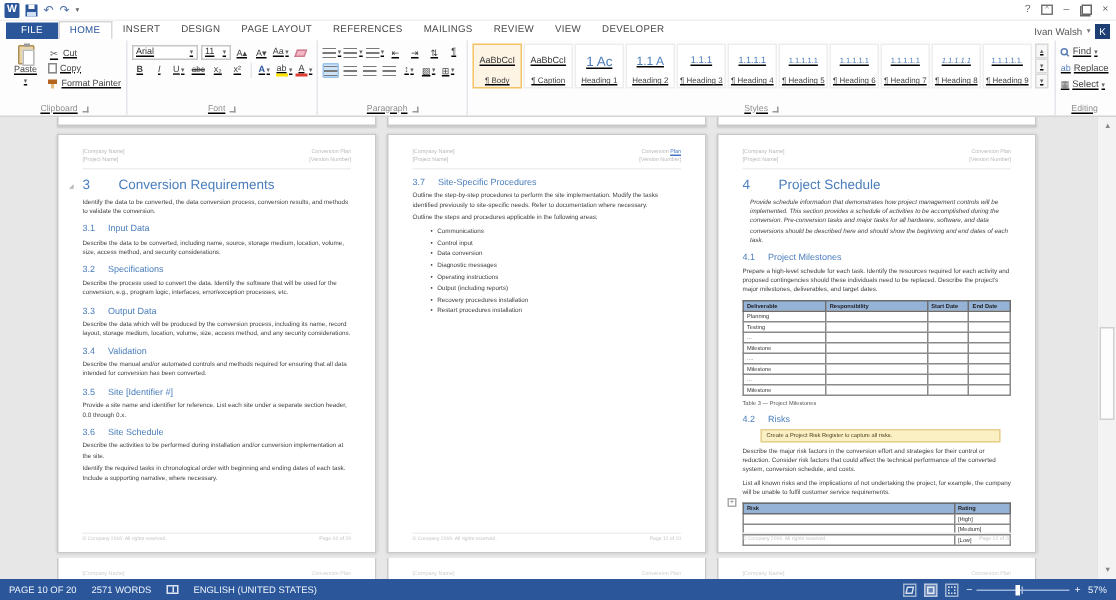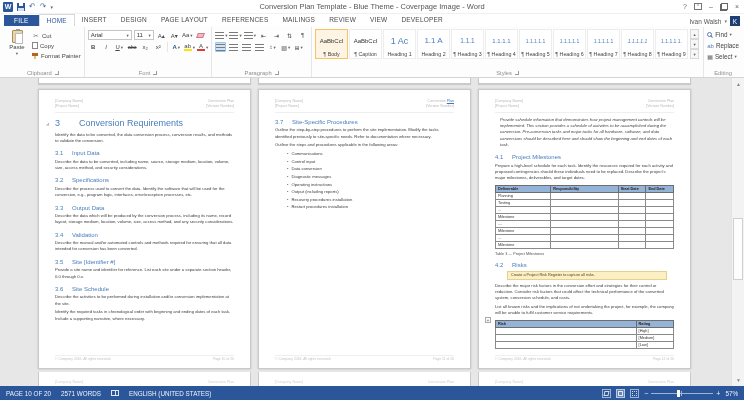--- a/index.html
+++ b/index.html
@@ -31,21 +31,21 @@
   .tab { font-size:6.5px; color:#4a4a4a; padding:2px 7px 2px; letter-spacing:.2px; }
   .tab.file { background:#2b579a; color:#fff; padding:2px 10px; }
   .tab.active { color:#2b579a; background:#fff; border:1px solid #d9d9d9; border-bottom:none; }
   .userarea { margin-left:auto; display:flex; align-items:center; gap:3px; padding-right:4px; }
   .username { font-size:6.5px; color:#555; }
   .userdd { font-size:5px; color:#777; }
   .avatar { width:10px; height:10px; background:#1e3f73; color:#fff; font-size:6.5px;
     display:flex; align-items:center; justify-content:center; }
 
   
-  .ribbon { height:52px; background:#fdfdfe; border-bottom:1px solid #d4d4d4; display:flex; padding:1px 2px 0; }
+  .ribbon { height:52px; background:#fdfdfe; border-bottom:1px solid #d4d4d4; display:flex; padding:1px 2px 0;text-decoration:underline; }
   .grp { display:flex; flex-direction:column; border-right:1px solid #e4e6ea; padding:1px 3px 0; }
   .grp-body { flex:1; display:flex; align-items:flex-start; }
   .grp-label { height:9px; display:flex; align-items:center; justify-content:center; gap:3px;
     font-size:5.8px; color:#8f8f8f; }
   .launcher { width:4px; height:4px; border-right:1px solid #9a9a9a; border-bottom:1px solid #9a9a9a; }
 
   .bigbtn { display:flex; flex-direction:column; align-items:center; width:24px; padding-top:2px; gap:1px; }
   .bigbtn-lbl { font-size:6px; color:#444; }
   .i-paste { width:11px; height:13px; background:#e9d6a7; border:1px solid #af8e55; position:relative; border-radius:1px; }
   .i-paste::before { content:""; position:absolute; left:2px; top:2px; width:6px; height:9px; background:#fff; border:1px solid #bbb; }
@@ -170,21 +170,20 @@
 <div class="app">
 
   <div class="titlebar">
     <div class="qat">
       <span class="logo">W</span>
       <span class="i-save"></span>
       <span class="qglyph">↶</span>
       <span class="qglyph">↷</span>
       <span class="qdd">▾</span>
     </div>
-    <div class="title">Conversion Plan Template - Blue Theme - Coverpage Image - Word</div>
     <div class="winbtns">
       <span class="wb">?</span>
       <span class="i-ribopt">^</span>
       <span class="wb">–</span>
       <span class="i-restore"></span>
       <span class="wb">×</span>
     </div>
   </div>
 
   <div class="tabrow">
@@ -520,20 +519,21 @@
             <div class="hleft">
               <div>[Company Name]</div>
               <div>[Project Name]</div>
             </div>
             <div class="hright">
               <div>Conversion Plan</div>
               <div>[Version Number]</div>
             </div>
           </div>
           <div class="pg-body">
+            <div class="dh1"><span class="num">4</span><span class="txt">Project Schedule</span></div>
             <div class="dp it">Provide schedule information that demonstrates how project management controls will be implemented. This section provides a schedule of activities to be accomplished during the conversion. Pre-conversion tasks and major tasks for all hardware, software, and data conversions should be described here and should show the beginning and end dates of each task.</div>
             <div class="dh2"><span class="num">4.1</span><span class="txt">Project Milestones</span></div>
             <div class="dp">Prepare a high-level schedule for each task. Identify the resources required for each activity and proposed contingencies should these individuals need to be replaced. Describe the project's major milestones, deliverables, and target dates.</div>
             <div class="tblwrap">
               <table class="dt">
                 <colgroup>
                   <col style="width: 31%;">
                   <col style="width: 38%;">
                   <col style="width: 15.5%;">
                   <col style="width: 15.5%;">

